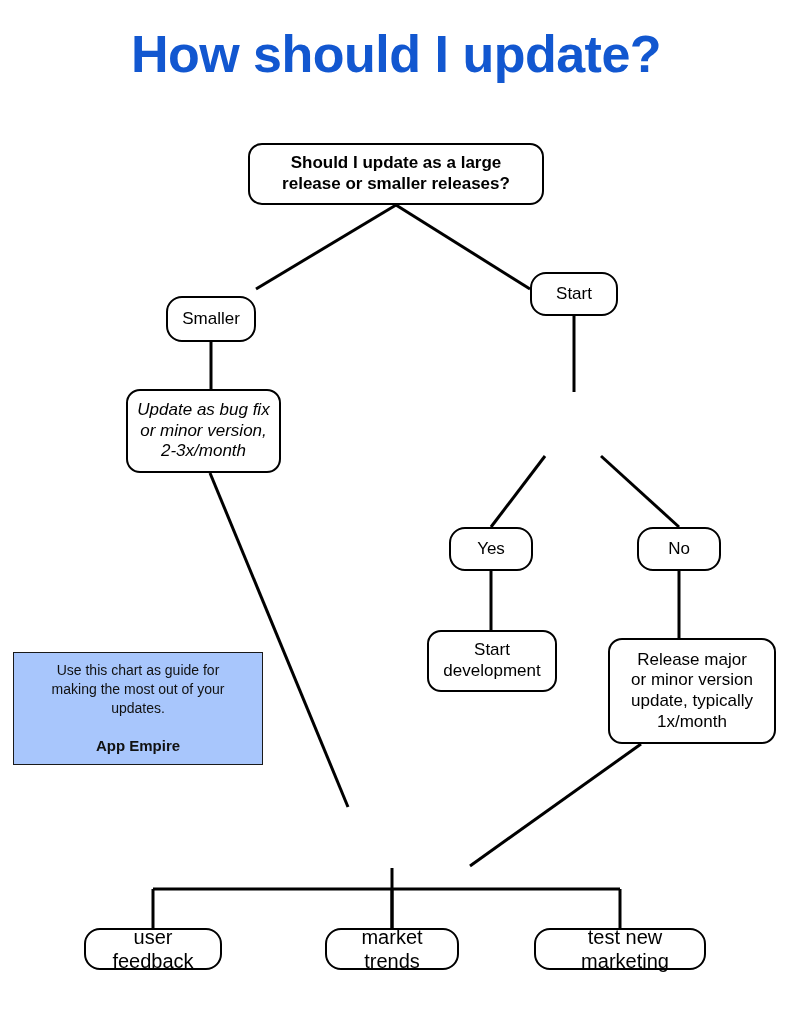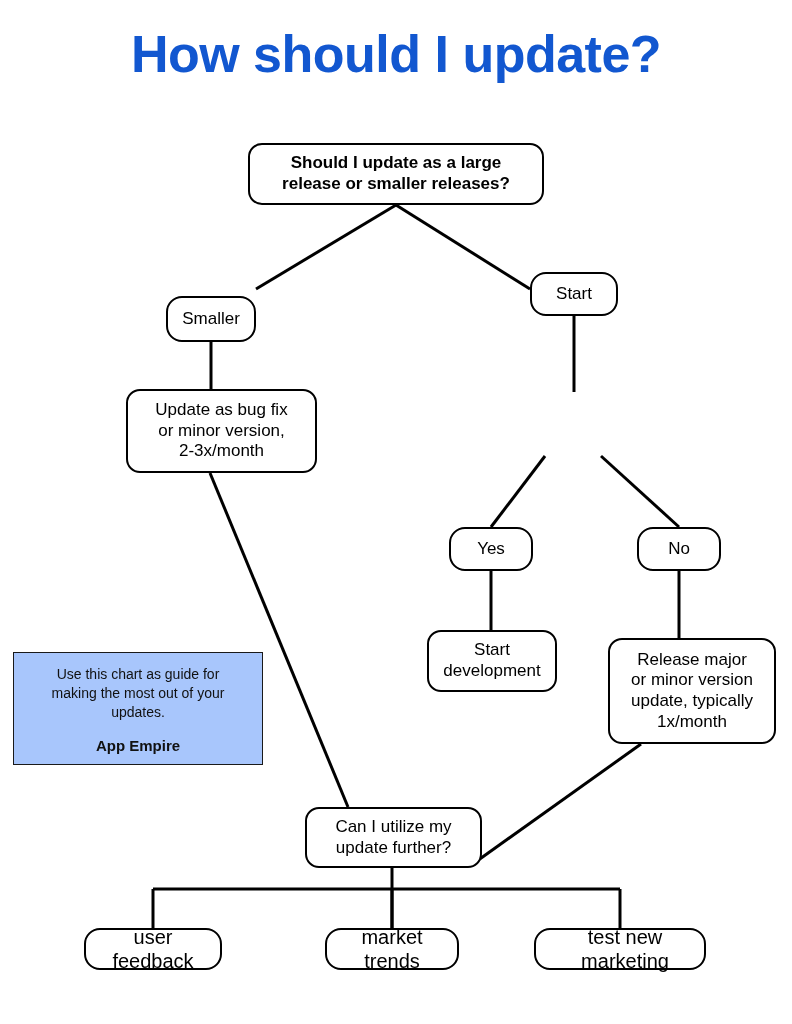--- a/index.html
+++ b/index.html
@@ -67,21 +67,21 @@
 
   #callout {
     position: absolute;
     box-sizing: border-box;
     background: #A8C6FC;
     border: 1px solid #1a1a1a;
     z-index: 6;
     display: flex;
     flex-direction: column;
     align-items: center;
-    justify-content: flex-end;
+    justify-content: space-between;
     text-align: center;
     padding: 8px 12px;
     font-size: 14px;
     line-height: 1.35;
     color: #111111;
   }
   #callout .cta {
     font-weight: bold;
     font-size: 15px;
     margin-top: 14px;
@@ -130,21 +130,21 @@
   </div>
 
   <div class="node pill" style="left:166px; top:272px; width:90px; height:46px;margin-top:24px;">
     <span class="txt">Smaller</span>
   </div>
 
   <div class="node pill" style="left:530px; top:272px; width:88px; height:44px;">
     <span class="txt">Start</span>
   </div>
 
-  <div class="node rounded" style="left:126px; top:389px; width:191px; height:84px;">
+  <div class="node rounded" style="left:126px; top:389px; width:155px; height:84px;font-style:italic;">
     <span class="txt">Update as bug fix
 or minor version,
 2-3x/month</span>
   </div>
 
 
   <div class="node pill" style="left:449px; top:527px; width:84px; height:44px;">
     <span class="txt">Yes</span>
   </div>
 
@@ -157,24 +157,20 @@
 development</span>
   </div>
 
   <div class="node rounded" style="left:608px; top:638px; width:168px; height:106px;">
     <span class="txt">Release major
 or minor version
 update, typically
 1x/month</span>
   </div>
 
-  <div class="node rounded" style="left:305px; top:807px; width:177px; height:61px;">
-    <span class="txt">Can I utilize my
-update further?</span>
-  </div>
 
   <div class="node pill small" style="left:84px; top:928px; width:138px; height:42px;">
     <span class="txt">user feedback</span>
   </div>
 
   <div class="node pill small" style="left:325px; top:928px; width:134px; height:42px;">
     <span class="txt">market trends</span>
   </div>
 
   <div class="node pill small" style="left:534px; top:928px; width:172px; height:42px;padding-left:16px;">

